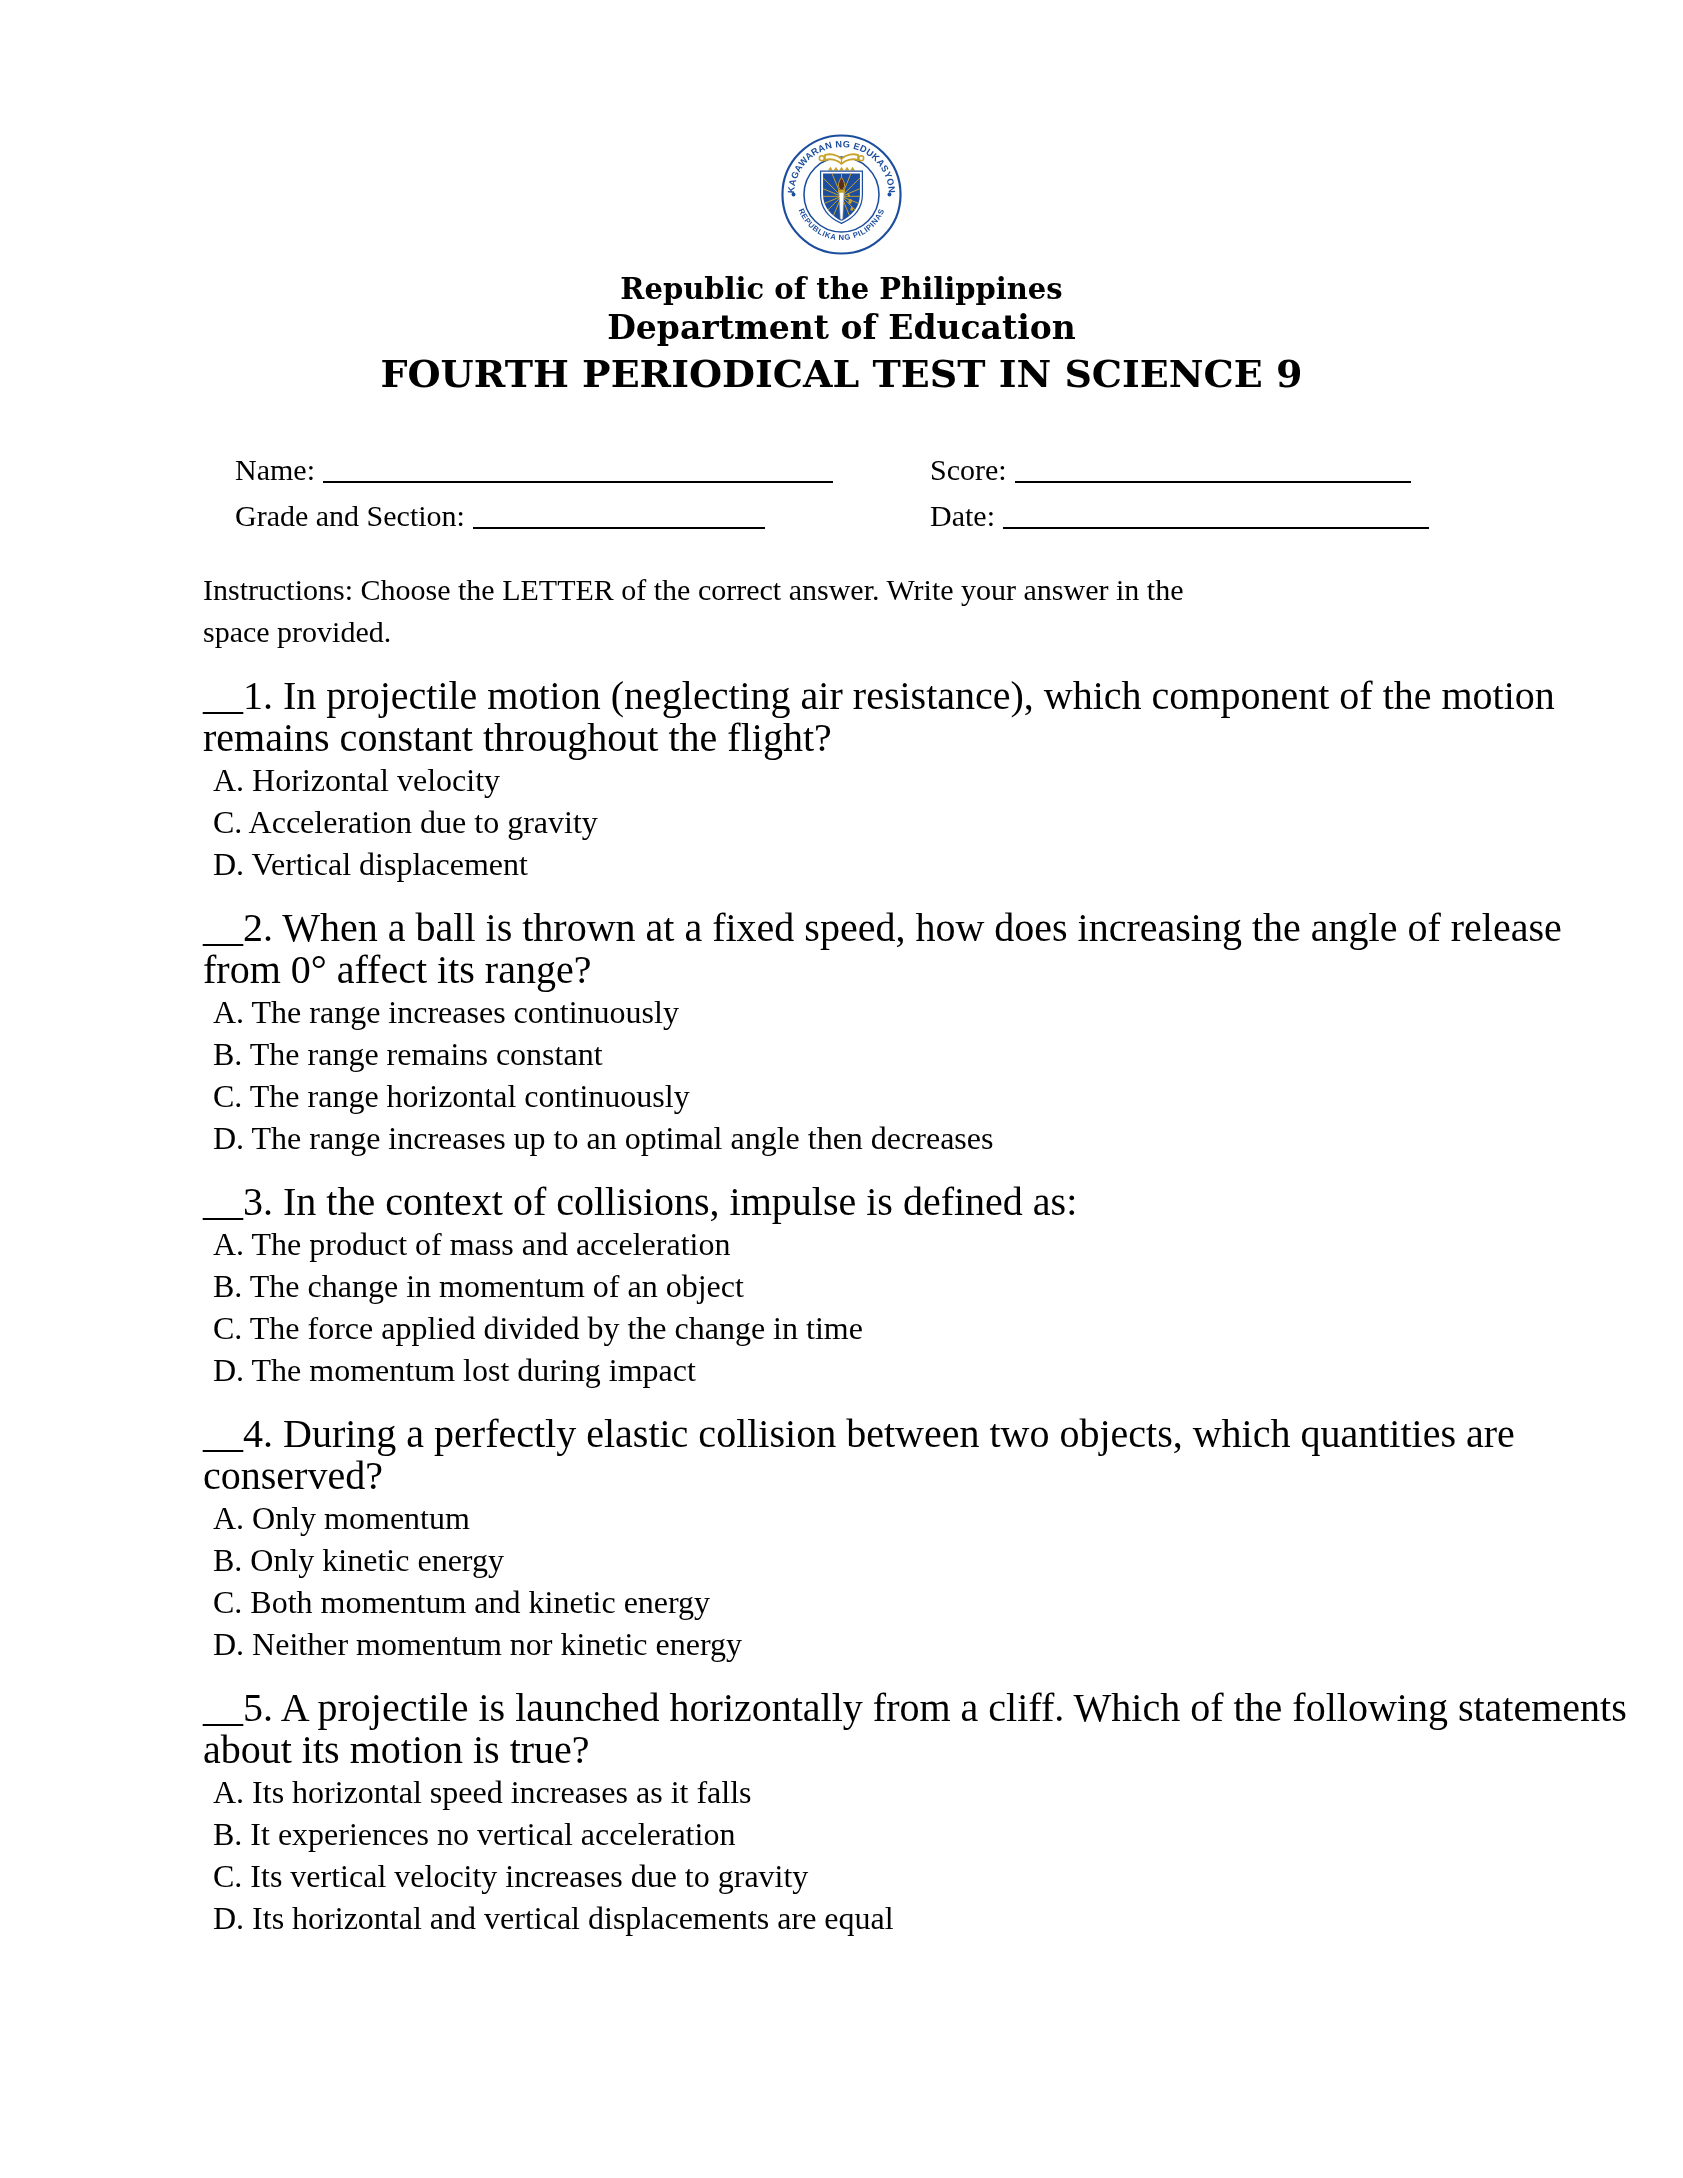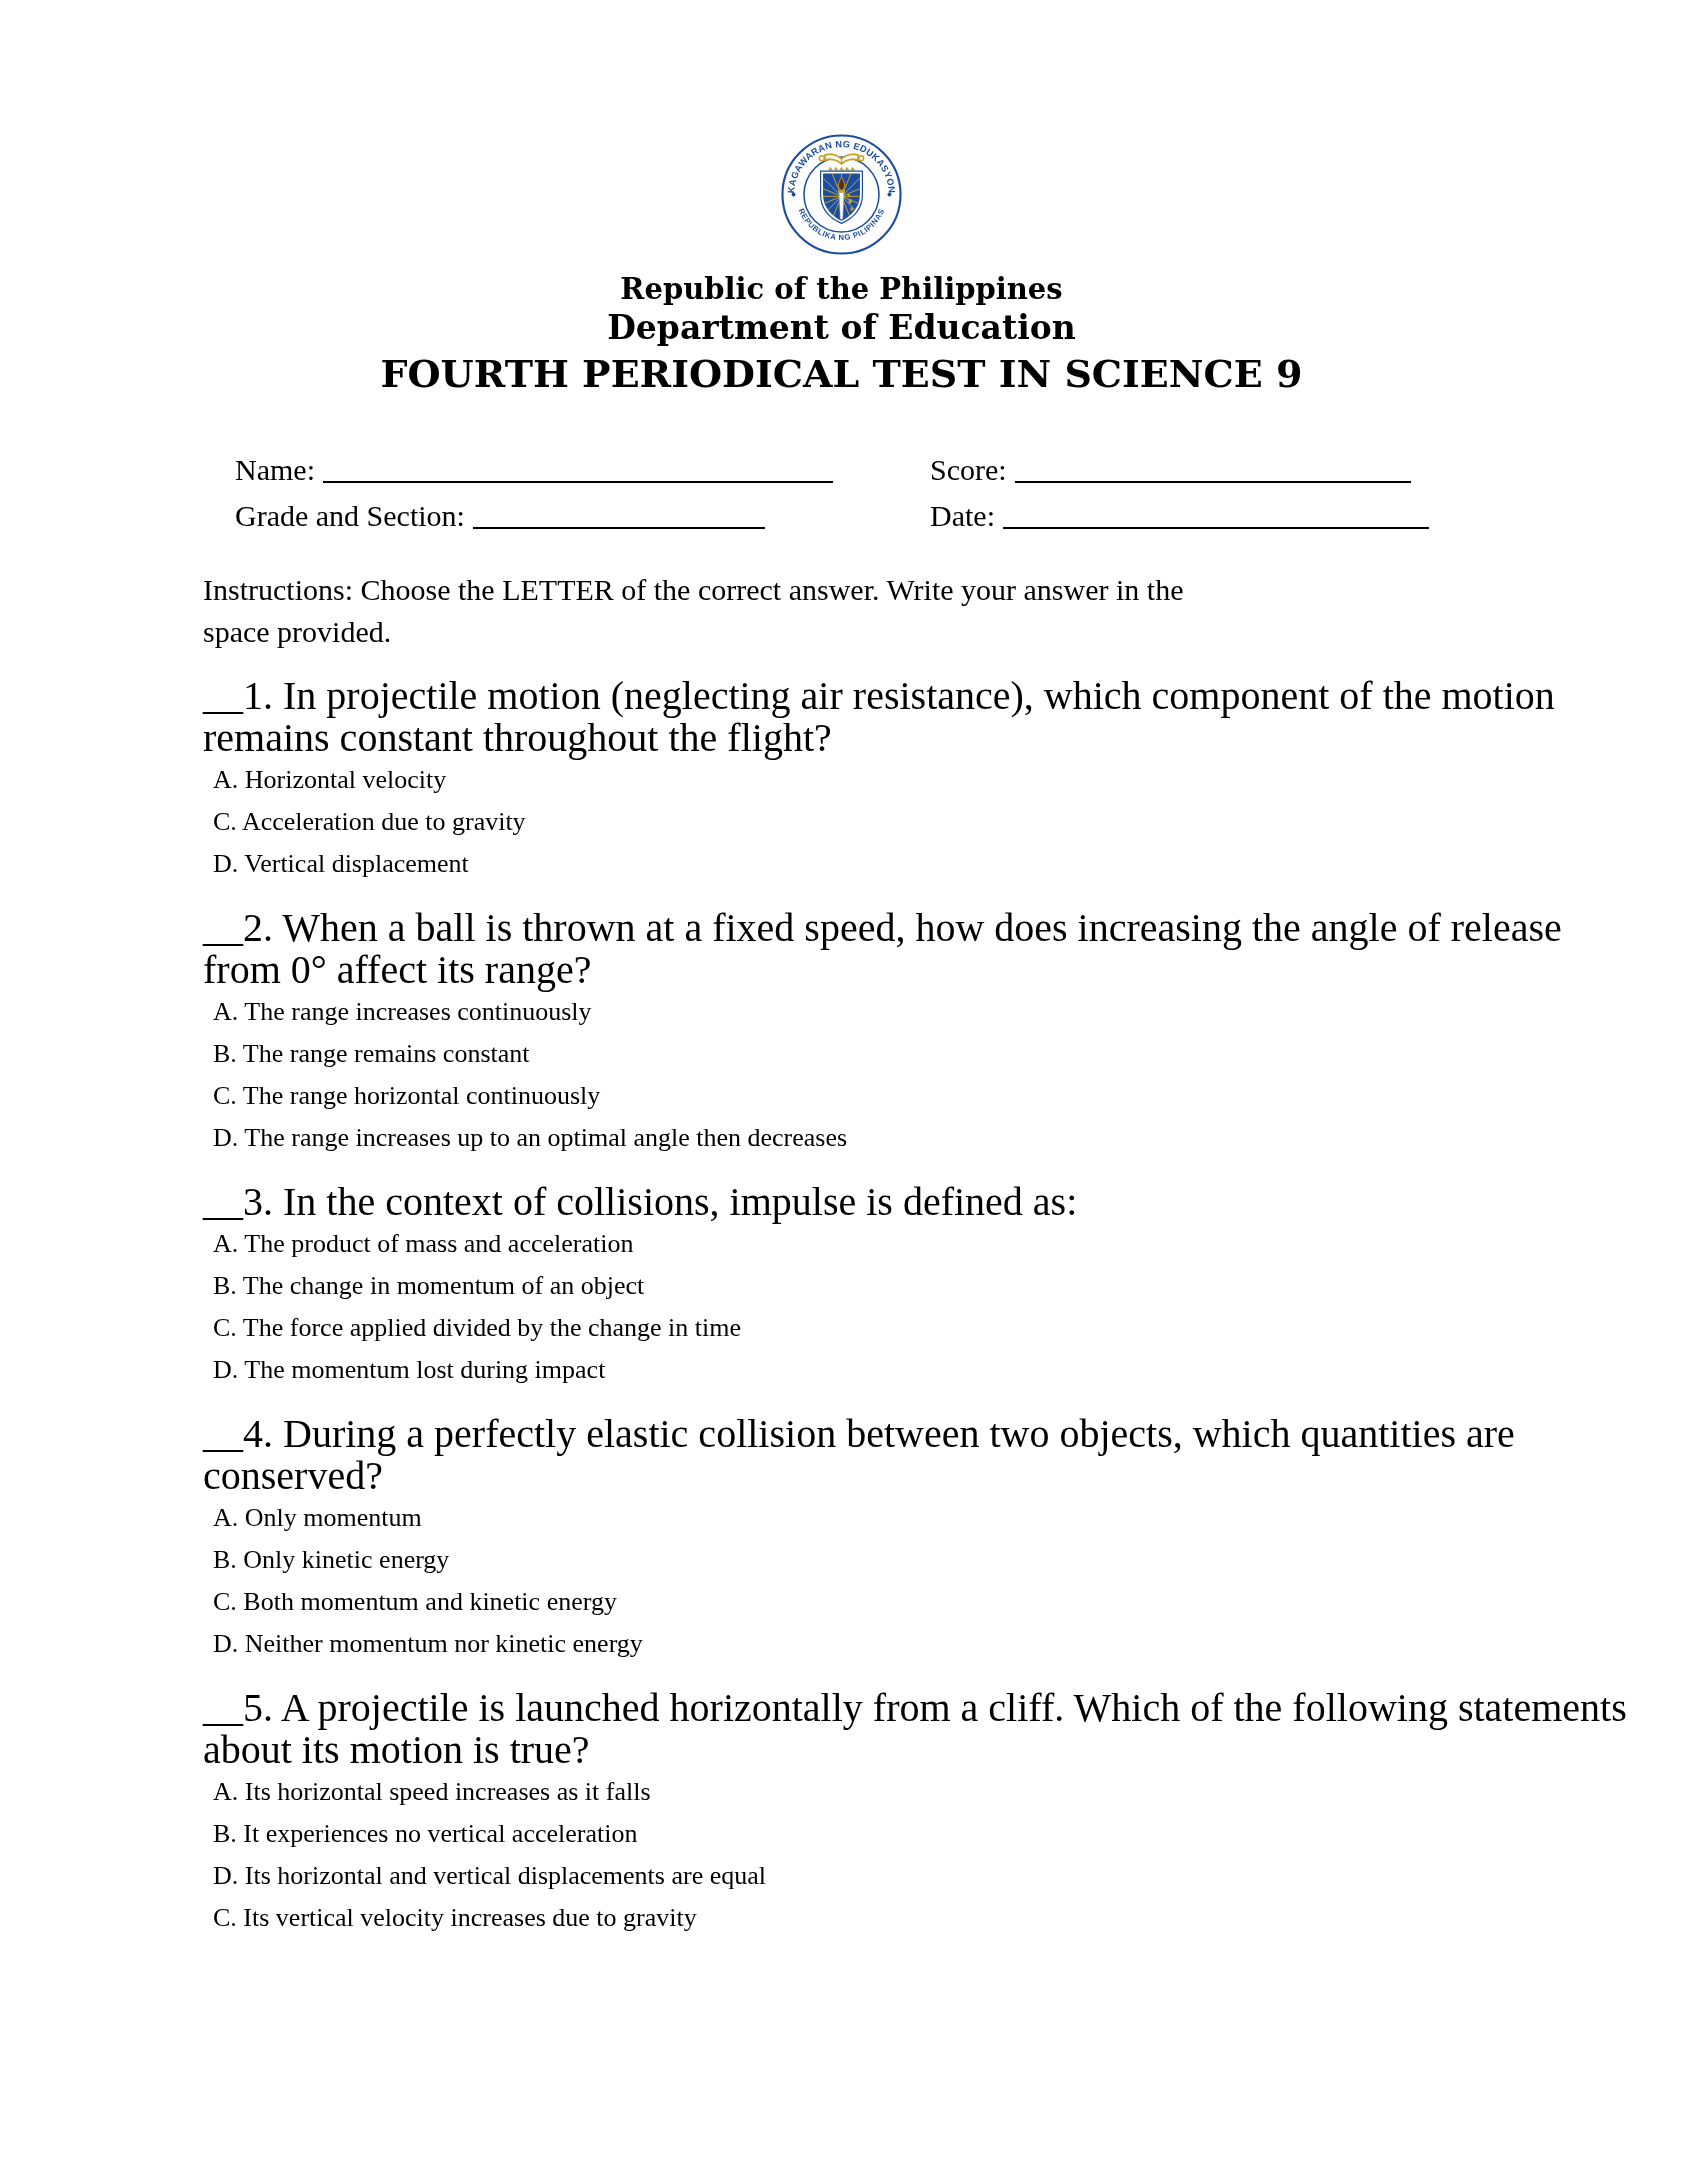--- a/index.html
+++ b/index.html
@@ -37,21 +37,21 @@
   .blank-grade { width: 292px; }
   .blank-date  { width: 426px; }
 
   
   .instructions { margin-top: 30px; font-size: 30px; line-height: 42px; white-space: pre; }
   .bold { font-weight: normal; }
 
   
   .q-block { margin-top: 22px; }
   .q-text { font-size: 40px; line-height: 42px; white-space: pre; }
-  .choice { font-size: 26px; line-height: 42px; white-space: pre; padding-left: 10px; }
+  .choice { font-size: 32px; line-height: 42px; white-space: pre; padding-left: 10px; }
 </style>
 </head>
 <body>
 
 <div class="page">
 
   <div class="seal-wrap">
     <svg width="123" height="123" viewBox="0 0 200 200" aria-hidden="true">
       <defs>
         <path id="arcT" d="M 23,100 A 77,77 0 0 1 177,100"></path>
@@ -168,20 +168,20 @@
         <div class="choice">B. Only kinetic energy</div>
         <div class="choice">C. Both momentum and kinetic energy</div>
         <div class="choice">D. Neither momentum nor kinetic energy</div>
       </div>
 
       <div class="q-block">
         <p class="q-text">__5. A projectile is launched horizontally from a cliff. Which of the following statements
 about its motion is true?</p>
         <div class="choice">A. Its horizontal speed increases as it falls</div>
         <div class="choice">B. It experiences no vertical acceleration</div>
+        <div class="choice">C. Its vertical velocity increases due to gravity</div>
         <div class="choice">D. Its horizontal and vertical displacements are equal</div>
-        <div class="choice">C. Its vertical velocity increases due to gravity</div>
       </div>
 
     </section>
   </div>
 </div>
 
 
 </body></html>

